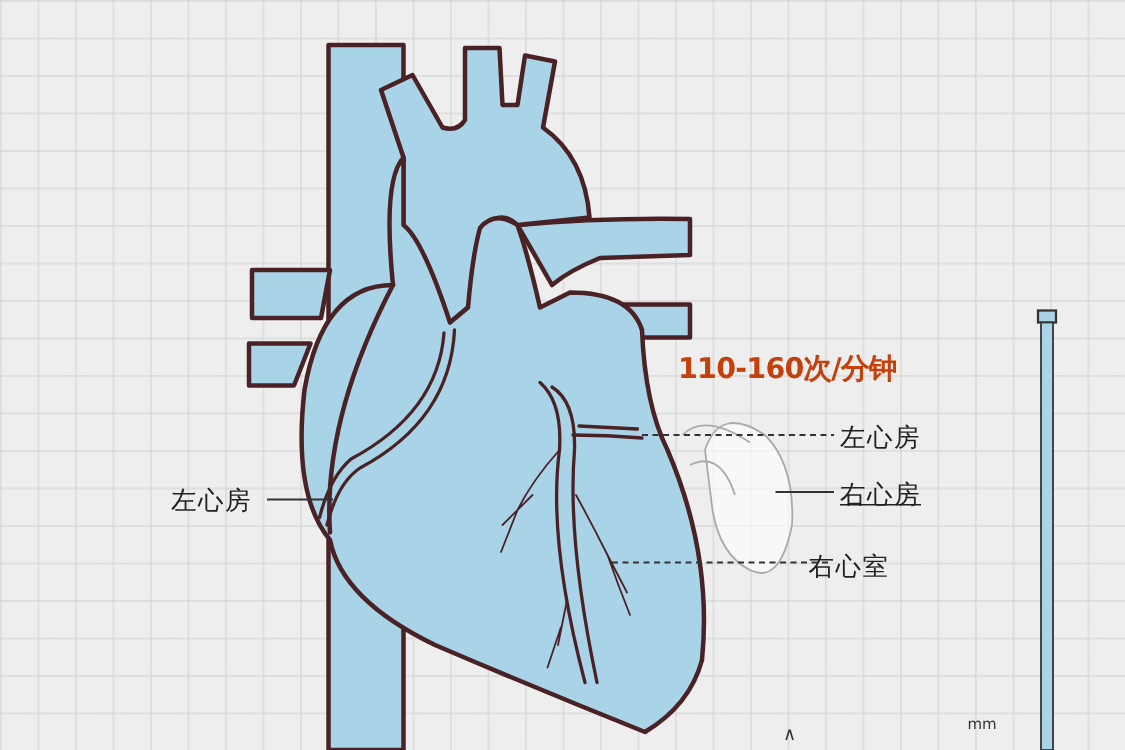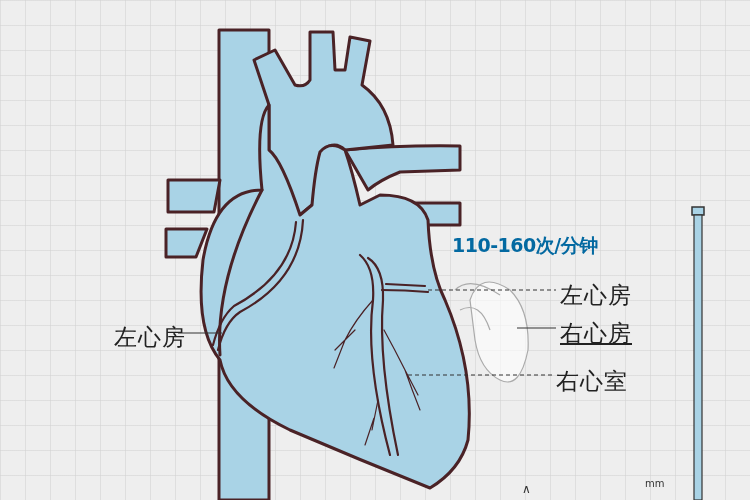--- a/index.html
+++ b/index.html
@@ -7,26 +7,26 @@
       width: 750px; height: 500px; overflow: hidden; position: relative;
       background-color: #eeeeee;
       background-image:
         linear-gradient(to right, rgba(210,210,210,0.55) 1px, transparent 1px),
         linear-gradient(to bottom, rgba(210,210,210,0.55) 1px, transparent 1px);
       background-size: 25px 25px;
       font-family: "DejaVu Sans", sans-serif;
     }
     svg.art { position: absolute; left: 0; top: 0; }
     .label {
-      position: absolute; font-size: 23px; color: #222; white-space: nowrap;
+      position: absolute; font-size: 17px; color: #222; white-space: nowrap;
       letter-spacing: 1px;
     }
     .rate {
       position: absolute; left: 452px; top: 233px; font-size: 19px; font-weight: bold;
-      color: #0369a1; white-space: nowrap; letter-spacing: -0.5px;
+      color: #c2410c; white-space: nowrap; letter-spacing: -0.5px;
     }
     .unit { position: absolute; font-size: 10px; color: #333; }
   </style>
 </head>
 <body>
 
 <svg class="art" width="750" height="500" viewBox="0 0 750 500">
   <g fill="#a9d3e6" stroke="#4a2226" stroke-width="3" stroke-linejoin="round" stroke-linecap="round">
 
     <path d="M219 30 L269 30 L269 500 L219 500 Z"></path>
@@ -89,15 +89,15 @@
   <g>
     <rect x="692" y="207" width="12" height="8" fill="#a9d3e6" stroke="#333" stroke-width="1.5"></rect>
     <rect x="694" y="215" width="8" height="285" fill="#a9d3e6" stroke="#333" stroke-width="1.2"></rect>
   </g>
 </svg>
 
 <div class="rate">110-160次/分钟</div>
 <div class="label" style="left:114px; top:322px;">左心房</div>
 <div class="label" style="left:560px; top:280px;">左心房</div>
 <div class="label" style="left:560px; top:318px;text-decoration:underline;">右心房</div>
-<div class="label" style="left:556px; top:366px;font-family:Liberation Serif, serif;">右心室</div>
+<div class="label" style="left:539px; top:366px;font-family:Liberation Serif, serif;">右心室</div>
 <div class="unit" style="left:645px; top:478px;">mm</div>
 <div class="unit" style="left:522px; top:482px; font-size:12px;">∧</div>
 
 </body></html>

